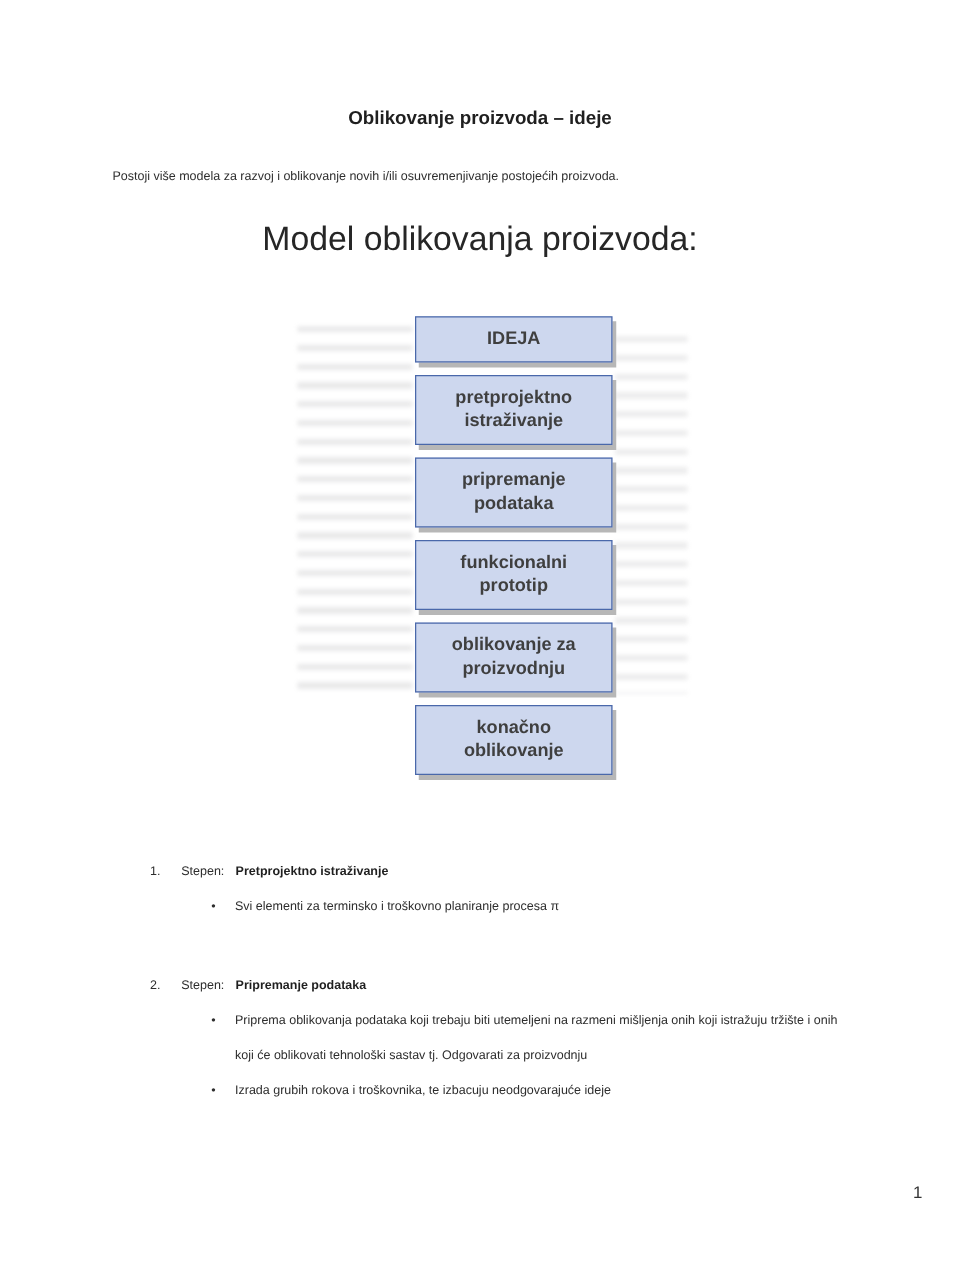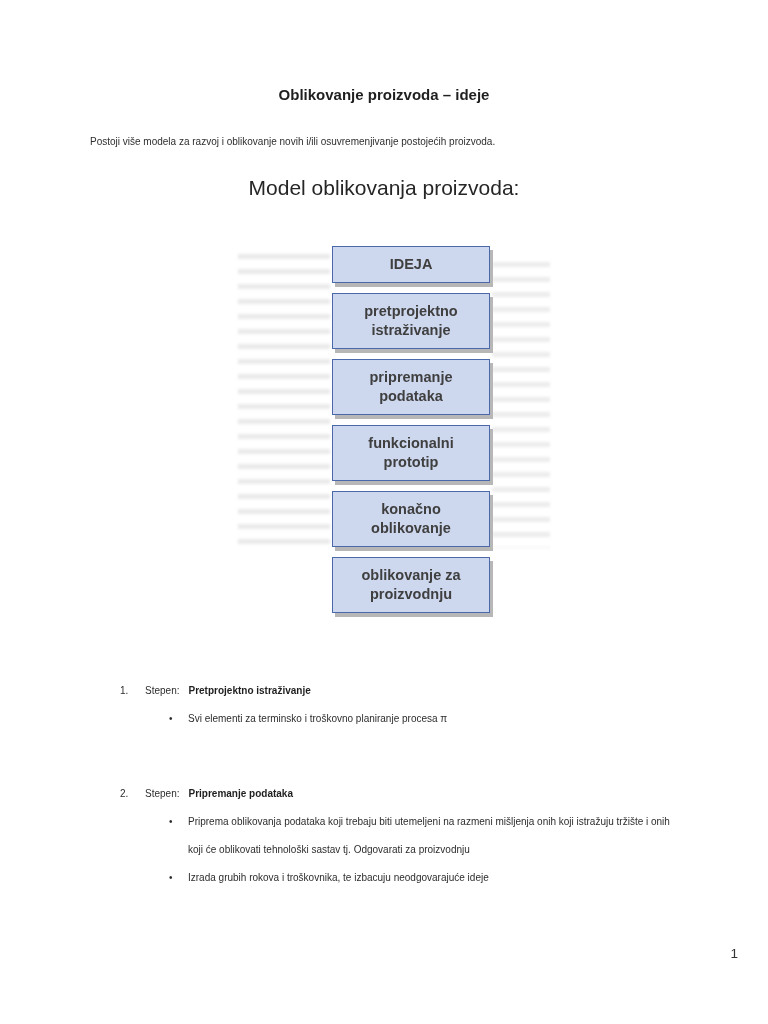--- a/index.html
+++ b/index.html
@@ -30,21 +30,21 @@
   }
   .intro {
     margin-top: 24px;
     font-size: 10px;
     line-height: 29px;
     color: #2e2e2e;
   }
   .big-heading {
     margin-top: 20px;
     text-align: center;
-    font-size: 21px;
+    font-size: 27px;
     font-weight: 400;
     color: #262626;
   }
   
   .flow-wrap {
     position: relative;
     margin-top: 46px;
   }
   .ghost {
     position: absolute;
@@ -103,21 +103,21 @@
     padding-left: 25px;
     line-height: 28px;
     max-width: 492px;
   }
   .bullet::before {
     content: "\2022";
     position: absolute;
     left: 6px;
   }
   .section-gap {
-    margin-top: 47px;
+    margin-top: 35px;
   }
   .page-num {
     position: absolute;
     right: 30px;
     top: 946px;
     font-size: 13.5px;
     color: #333333;
   }
 </style>
 </head>
@@ -132,22 +132,22 @@
   <div class="big-heading">Model oblikovanja proizvoda:</div>
 
   <div class="flow-wrap">
     <div class="ghost ghost-left"></div>
     <div class="ghost ghost-right"></div>
     <div class="flow-boxes">
       <div class="flow-box">IDEJA</div>
       <div class="flow-box">pretprojektno istraživanje</div>
       <div class="flow-box">pripremanje podataka</div>
       <div class="flow-box">funkcionalni prototip</div>
+      <div class="flow-box">oblikovanje za proizvodnju</div>
       <div class="flow-box">konačno oblikovanje</div>
-      <div class="flow-box">oblikovanje za proizvodnju</div>
     </div>
   </div>
 
   <div class="sections">
 
     <div class="section">
       <div class="sec-head">
         <span class="sec-num">1.</span><span class="sec-prefix">Stepen:</span><span class="sec-title">Pretprojektno istraživanje</span>
       </div>
       <div class="bullet">Svi elementi za terminsko i troškovno planiranje procesa π</div>

